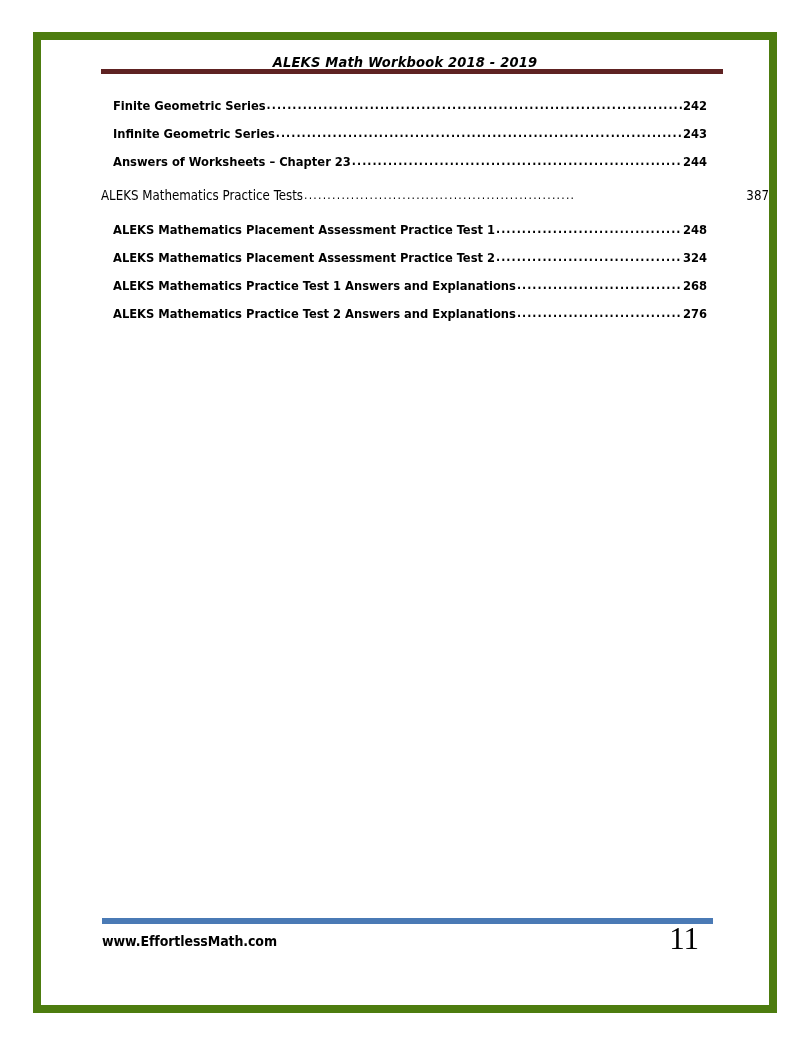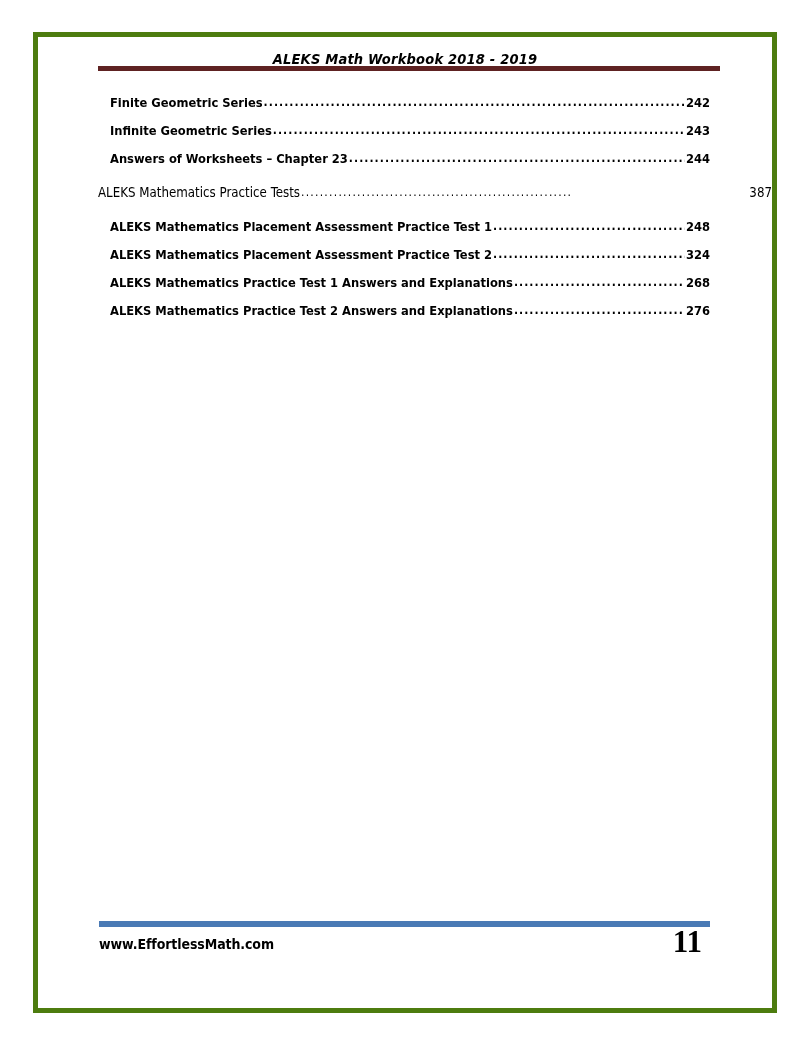--- a/index.html
+++ b/index.html
@@ -16,21 +16,21 @@
   }
 
   
   .page-sheet {
     position: absolute;
     left: 33px;
     top: 32px;
     width: 744px;
     height: 981px;
     box-sizing: border-box;
-    border: 5px solid #4d7c0f;
+    border: 8px solid #4d7c0f;
     background: #ffffff;
   }
 
   
   .running-header {
     position: absolute;
     left: 0;
     top: 0;
     width: 100%;
   }
@@ -139,21 +139,21 @@
     font-weight: bold;
     color: #000000;
     letter-spacing: -0.1px;
   }
   .footer-pagenum {
     position: absolute;
     right: 70px;
     top: 8px;
     font-family: "Liberation Serif", "DejaVu Serif", serif;
     font-size: 31px;
-    font-weight: bold;
+    font-weight: normal;
     color: #000000;
   }
 </style>
 </head>
 <body>
 
 <div class="page-sheet">
 
   <div class="running-header">
     <div class="header-title">ALEKS Math Workbook 2018 - 2019</div>

